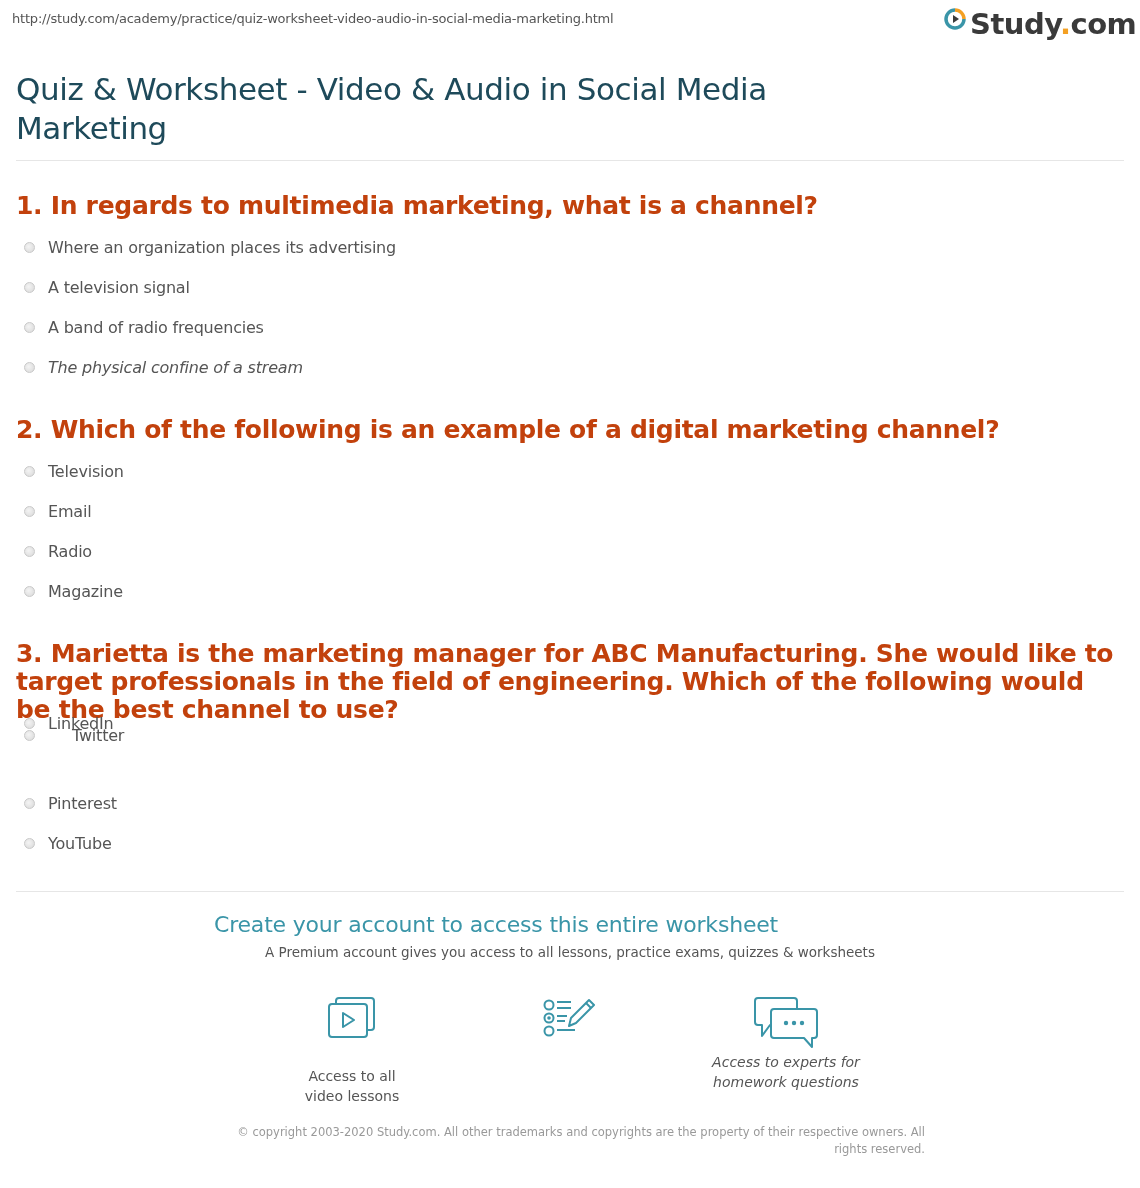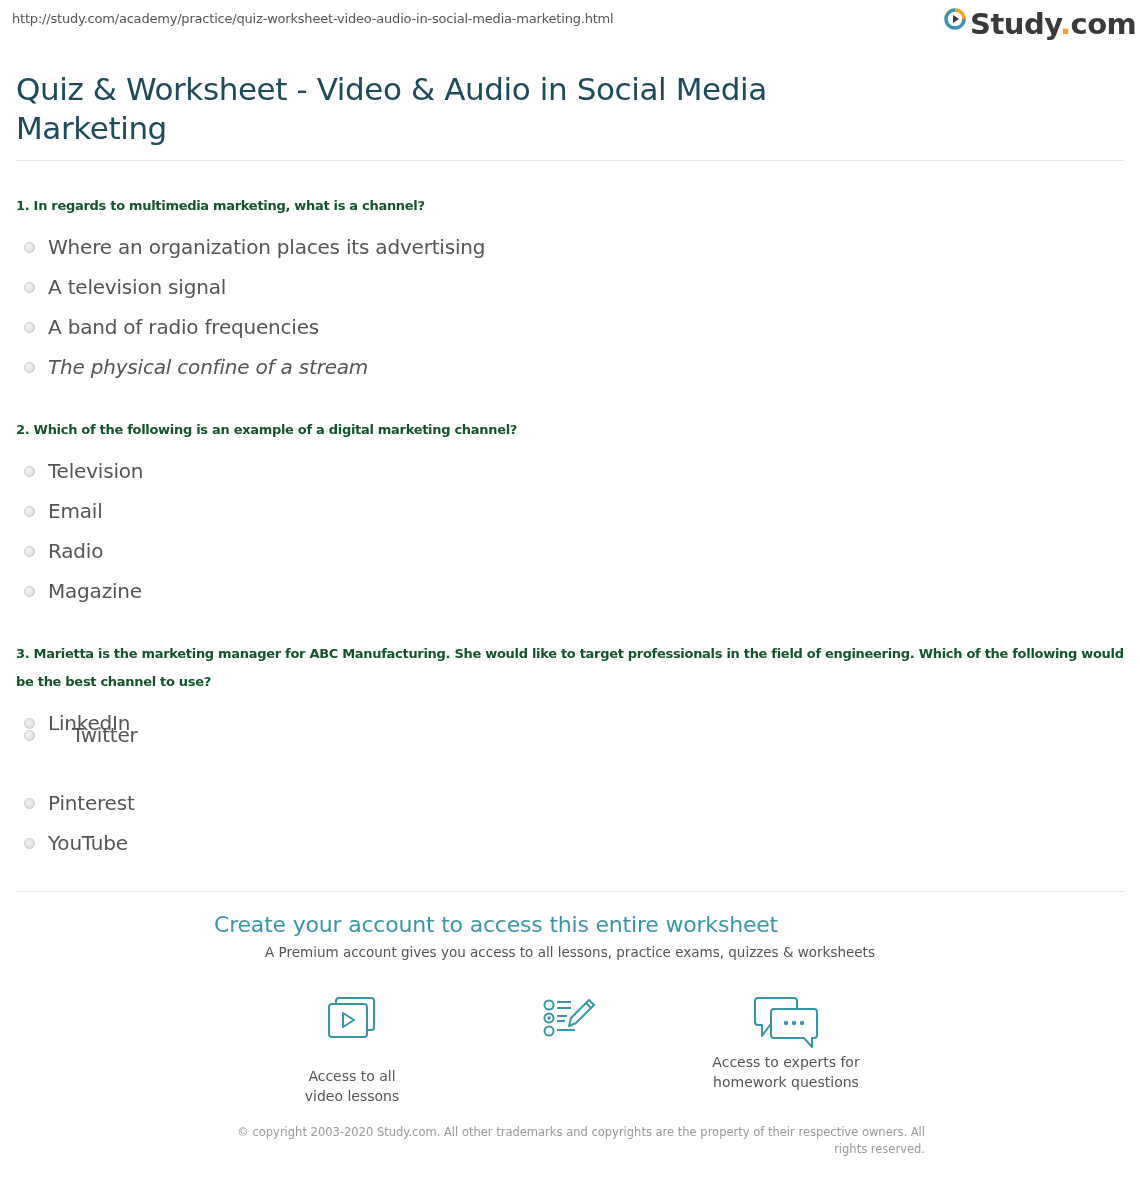--- a/index.html
+++ b/index.html
@@ -4,24 +4,24 @@
 <style>
   html, body { margin: 0; padding: 0; background: #ffffff; }
   body { width: 1140px; height: 1188px; position: relative; font-family: "DejaVu Sans", "Liberation Sans", sans-serif; color: #444; overflow: hidden; }
   .url { position: absolute; left: 12px; top: 11px; font-size: 13px; color: #555; letter-spacing: -0.2px; }
   .logo { position: absolute; left: 944px; top: 8px; display: flex; }
   .logo-mark { width: 22px; height: 22px; position: relative; margin-right: 4px; }
   .logo-text { font-size: 29px; font-weight: bold; color: #3a3a3a; letter-spacing: -0.5px; line-height: 32px; }
   .logo-dot { color: #f4a023; }
   .title { position: absolute; left: 16px; top: 70px; width: 780px; margin: 0; font-size: 31px; line-height: 39px; font-weight: normal; color: #1e4a5a; letter-spacing: -0.4px; }
   .rule { position: absolute; left: 16px; right: 16px; height: 1px; background: #e6e6e6; }
-  .question { position: absolute; left: 16px; width: 1110px; margin: 0; font-size: 13px; line-height: 28px; font-weight: bold; color: #14532d; letter-spacing: -0.3px; }
+  .question { position: absolute; left: 16px; width: 1110px; margin: 0; font-size: 25px; line-height: 28px; font-weight: bold; color: #c2410c; letter-spacing: -0.3px; }
   .option { position: absolute; left: 24px; display: flex; align-items: center; height: 22px; cursor: pointer; }
   .radio { width: 9px; height: 9px; border-radius: 50%; border: 1px solid #c9c9c9; background: radial-gradient(circle at 40% 40%, #f4f4f4, #d8d8d8); margin-right: 13px; }
-  .opt-label { font-size: 20px; color: #555; letter-spacing: -0.2px; }
+  .opt-label { font-size: 16px; color: #555; letter-spacing: -0.2px; }
   .cta-title { position: absolute; left: 0; width: 992px; top: 912px; text-align: center; font-size: 22px; color: #3a95a8; letter-spacing: -0.2px; }
   .cta-sub { position: absolute; left: 0; width: 1140px; top: 944px; text-align: center; font-size: 13.5px; color: #555; }
   .feature { position: absolute; top: 996px; width: 200px; text-align: center; }
   .feature svg { display: block; margin: 0 auto; }
   .feature-label { margin-top: 26px; font-size: 14px; line-height: 20px; color: #555; }
   .copyright { position: absolute; left: 215px; width: 710px; top: 1124px; text-align: right; font-size: 11.5px; line-height: 17px; color: #999; }
 </style>
 </head>
 <body>
 
@@ -130,19 +130,19 @@
 </div>
 
 <div class="feature" style="left:686px;">
   <svg width="64" height="52" viewBox="0 0 64 52">
     <path d="M4 2 H40 A3 3 0 0 1 43 5 V26 A3 3 0 0 1 40 29 H16 L8 40 V29 H4 A3 3 0 0 1 1 26 V5 A3 3 0 0 1 4 2 Z" fill="none" stroke="#3a95a8" stroke-width="2" stroke-linejoin="round"></path>
     <path d="M20 13 H60 A3 3 0 0 1 63 16 V39 A3 3 0 0 1 60 42 H58 V51 L50 42 H20 A3 3 0 0 1 17 39 V16 A3 3 0 0 1 20 13 Z" fill="#fff" stroke="#3a95a8" stroke-width="2" stroke-linejoin="round"></path>
     <circle cx="32" cy="27" r="2.2" fill="#3a95a8"></circle>
     <circle cx="40" cy="27" r="2.2" fill="#3a95a8"></circle>
     <circle cx="48" cy="27" r="2.2" fill="#3a95a8"></circle>
   </svg>
-  <div class="feature-label" style="margin-top:4px;">
+  <div class="feature-label" style="margin-top:4px;font-style:italic;">
     <div>Access to experts for</div>
     <div>homework questions</div>
   </div>
 </div>
 
 <div class="copyright">© copyright 2003-2020 Study.com. All other trademarks and copyrights are the property of their respective owners. All rights reserved.</div>
 
 </body></html>

